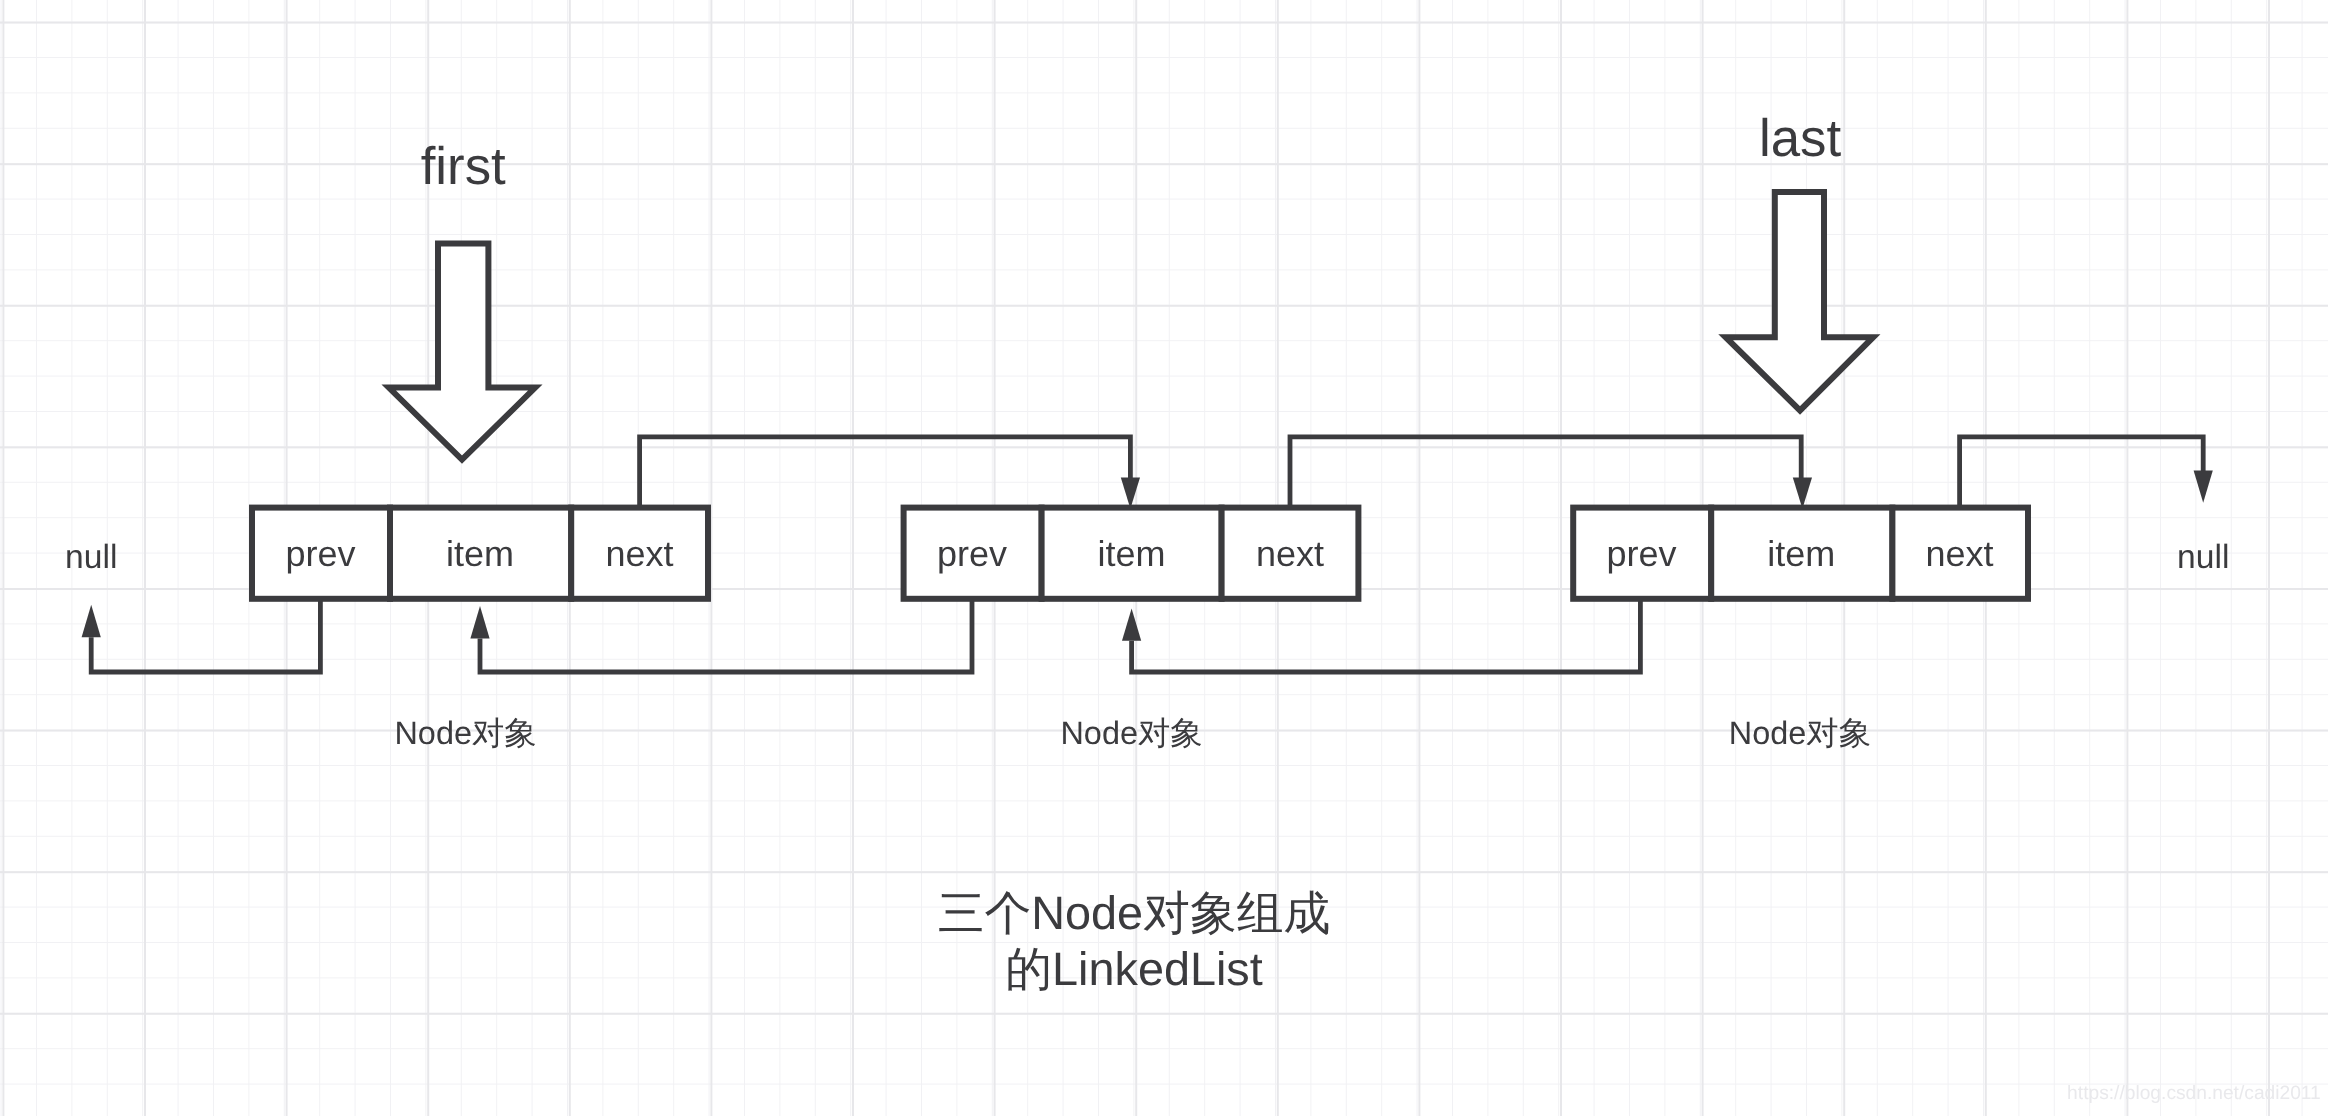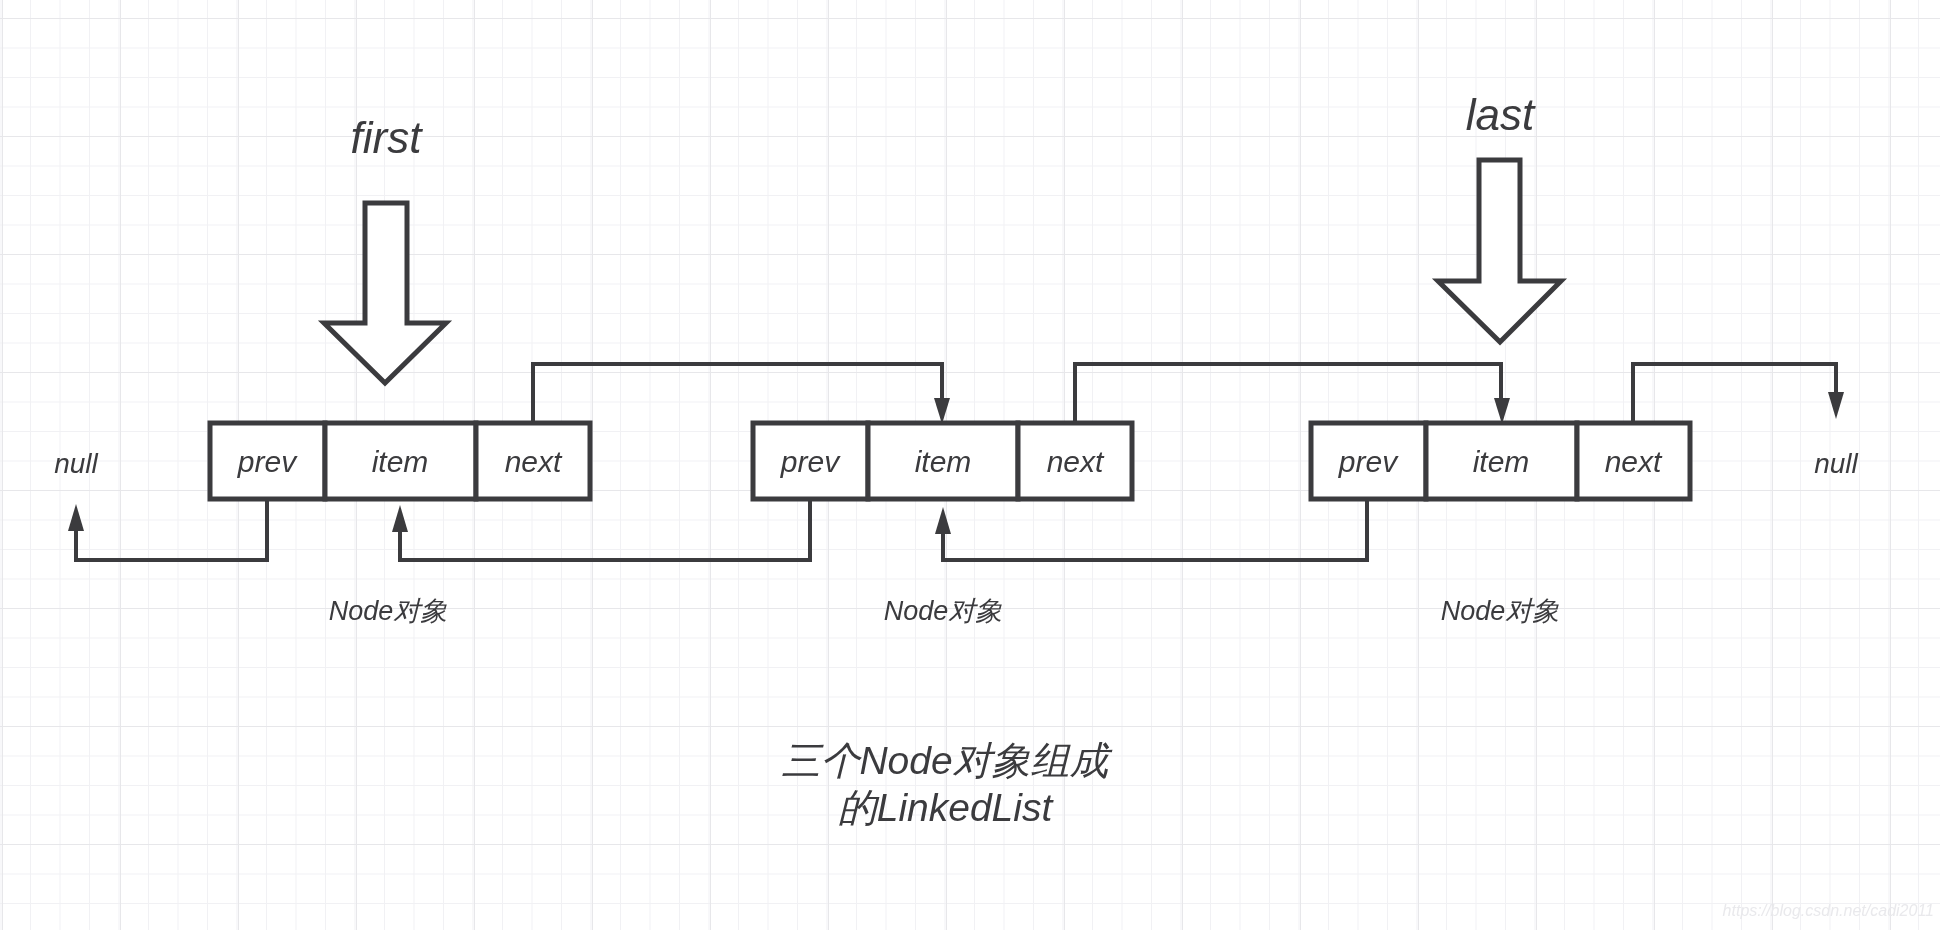--- a/index.html
+++ b/index.html
@@ -17,21 +17,20 @@
   .canvas{
     position:relative;width:1940px;height:930px;
     background-color:var(--background);
     background-image:
       linear-gradient(to right, var(--grid-major) 1.5px, transparent 1.5px),
       linear-gradient(to bottom, var(--grid-major) 1.5px, transparent 1.5px),
       linear-gradient(to right, var(--grid-minor) 1px, transparent 1px),
       linear-gradient(to bottom, var(--grid-minor) 1px, transparent 1px);
     background-size:118px 118px,118px 118px,29.5px 29.5px,29.5px 29.5px;
     background-position:2px 18px,2px 18px,0.5px 18px,0.5px 18px;
-    font-style:italic;
   }
   svg{position:absolute;left:0;top:0;}
   .ink-line{stroke:var(--ink);stroke-width:4;fill:none;stroke-linecap:square;}
   .ink-box{stroke:var(--ink);stroke-width:5;fill:#ffffff;}
   .big-arrow{stroke:var(--ink);stroke-width:5;fill:#ffffff;stroke-linejoin:miter;}
   .arrowhead{fill:var(--ink);stroke:none;}
   text{fill:var(--ink);}
   .t-big{font-size:44px;text-anchor:middle;}
   .t-null{font-size:28px;text-anchor:middle;}
   .t-cell{font-size:30px;text-anchor:middle;}

